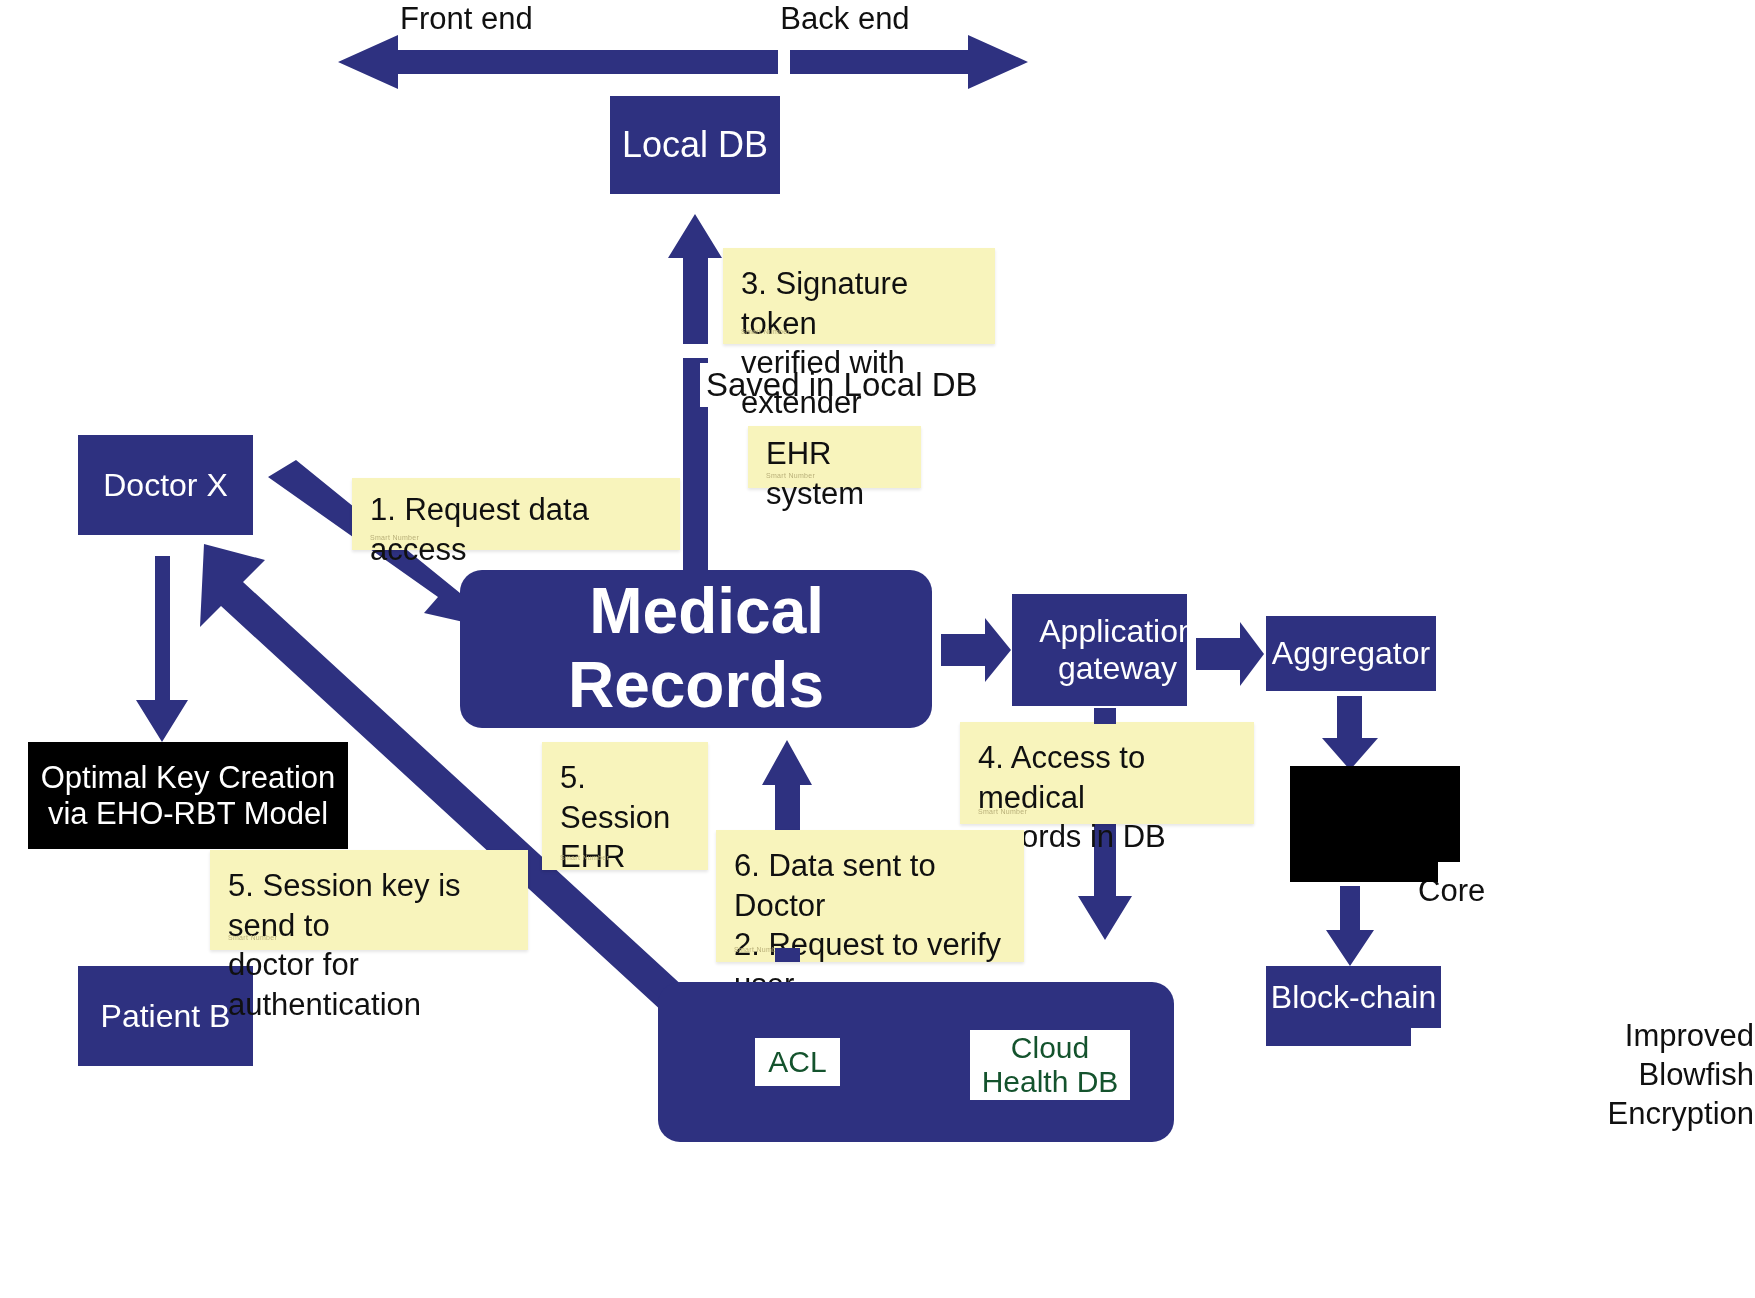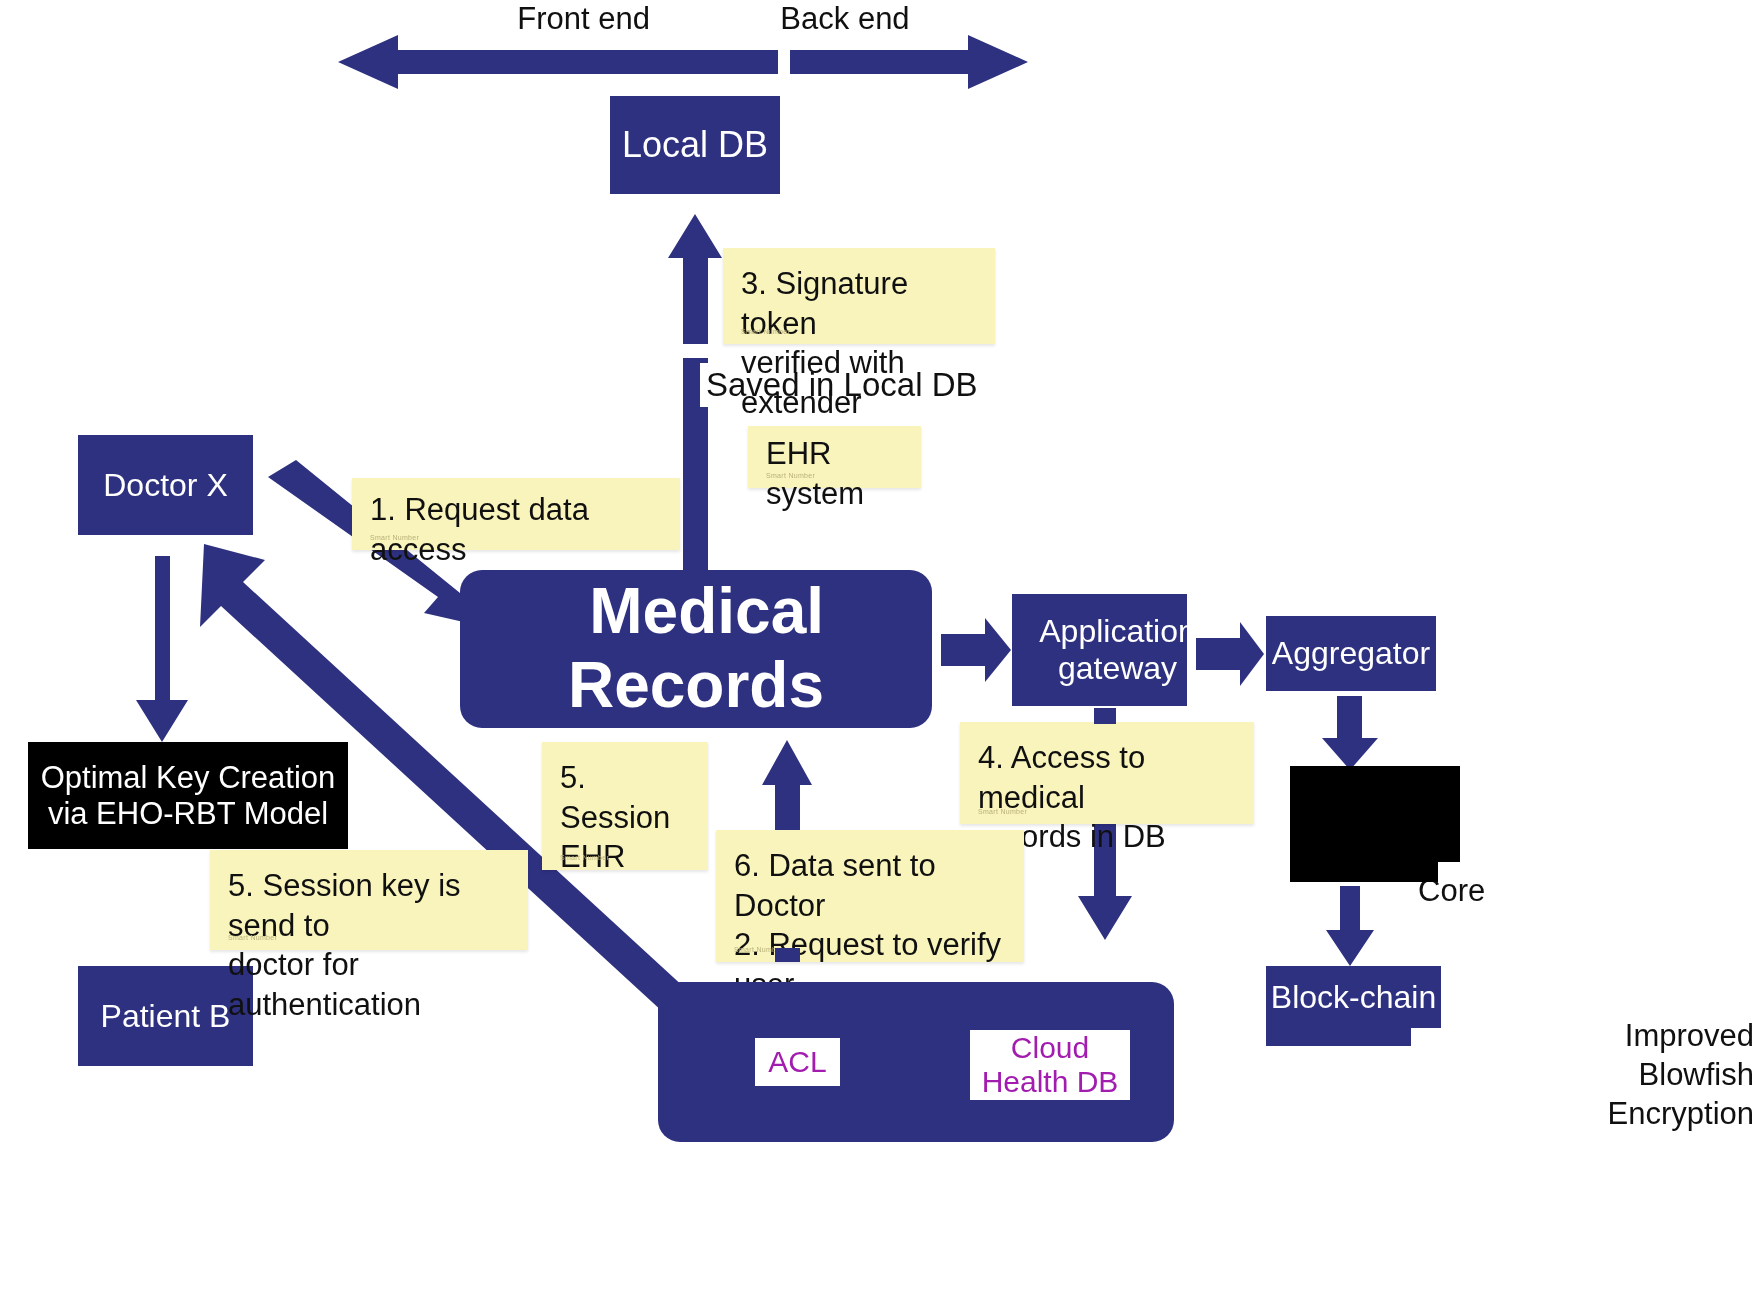--- a/index.html
+++ b/index.html
@@ -22,21 +22,21 @@
     color:#ffffff;
     display:flex;
     align-items:center;
     justify-content:center;
     text-align:center;
     line-height:1.15;
     box-sizing:border-box;
     font-weight:400;
   }
   .node.black{background:#000000;margin-left:24px;}
-  .node.white{background:#ffffff;color:#a21caf;}
+  .node.white{background:#ffffff;color:#14532d;}
   .node.rounded{border-radius:22px;}
 
   .note{
     position:absolute;
     background:#f8f4bc;
     color:#101010;
     box-sizing:border-box;
     padding:16px 16px 22px 18px;
     line-height:1.28;
     font-size:31px;
@@ -79,21 +79,21 @@
   #aggregator     {left:1266px;top:616px; width:170px; height:75px;  font-size:32px;}
   #core-box       {left:1266px;top:766px; width:170px; height:96px;}
   #core-box2      {left:1266px;top:766px; width:148px; height:116px;}
   #blockchain     {left:1266px;top:966px; width:175px; height:62px;  font-size:32px;}
   #blockchain2    {left:1266px;top:966px; width:145px; height:80px;}
   #cloud-container{left:658px; top:982px; width:516px; height:160px;}
   #acl-box        {left:755px; top:1038px;width:85px;  height:48px;  font-size:30px;}
   #cloud-db-box   {left:970px; top:1030px;width:160px; height:70px;  font-size:30px;}
 
   
-  #front-end-label{left:400px; top:0px;   width:250px; font-size:31px; text-align:right;}
+  #front-end-label{left:400px; top:0px;   width:250px; font-size:31px; text-align:left;}
   #back-end-label {left:720px; top:0px;   width:250px; font-size:31px; text-align:center;}
   #saved-local-db {left:700px; top:363px; font-size:33px;}
   #core-label     {left:1418px;top:872px; font-size:31px;}
   #blowfish-label {left:1424px;top:1017px;width:330px; font-size:31px; line-height:1.25; text-align:right;}
 
   
   #note-3 {left:723px; top:248px; width:272px; height:96px;}
   #note-ehr{left:748px;top:426px; width:173px; height:62px; padding-top:8px; padding-bottom:18px;}
   #note-1 {left:352px; top:478px; width:328px; height:72px; padding-top:12px; padding-bottom:20px;}
   #note-5a{left:542px; top:742px; width:166px; height:128px;}

